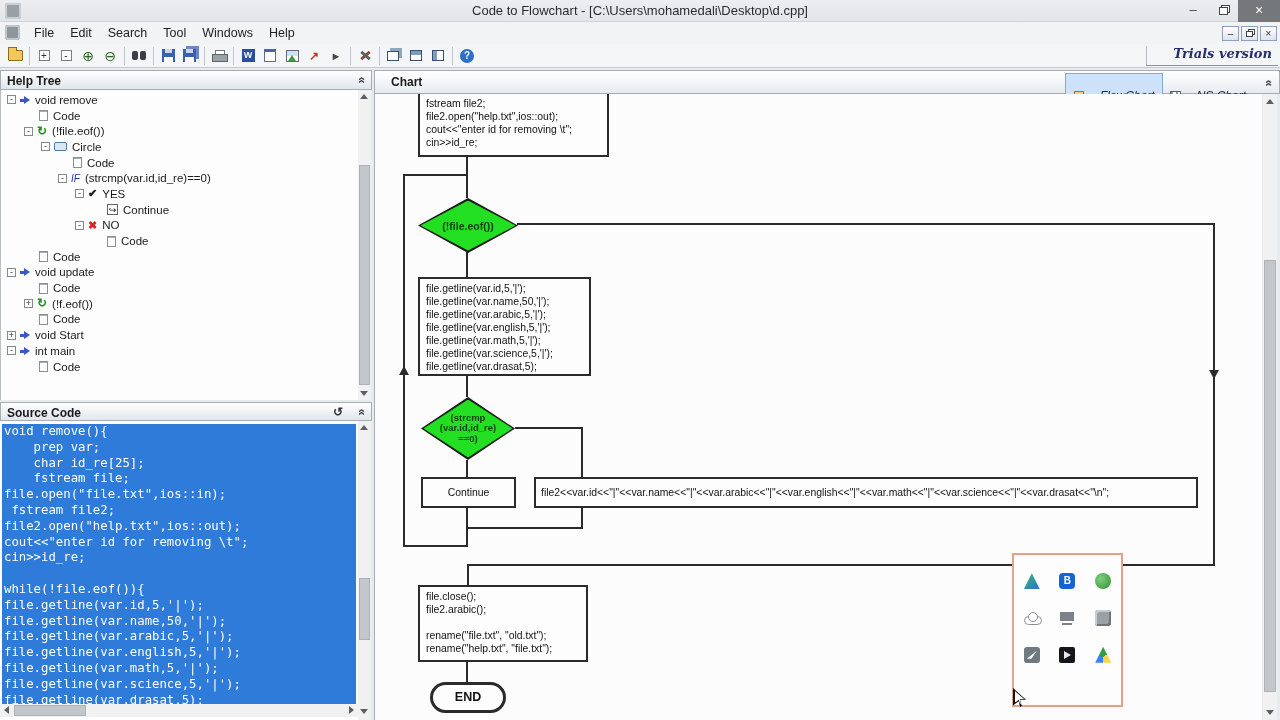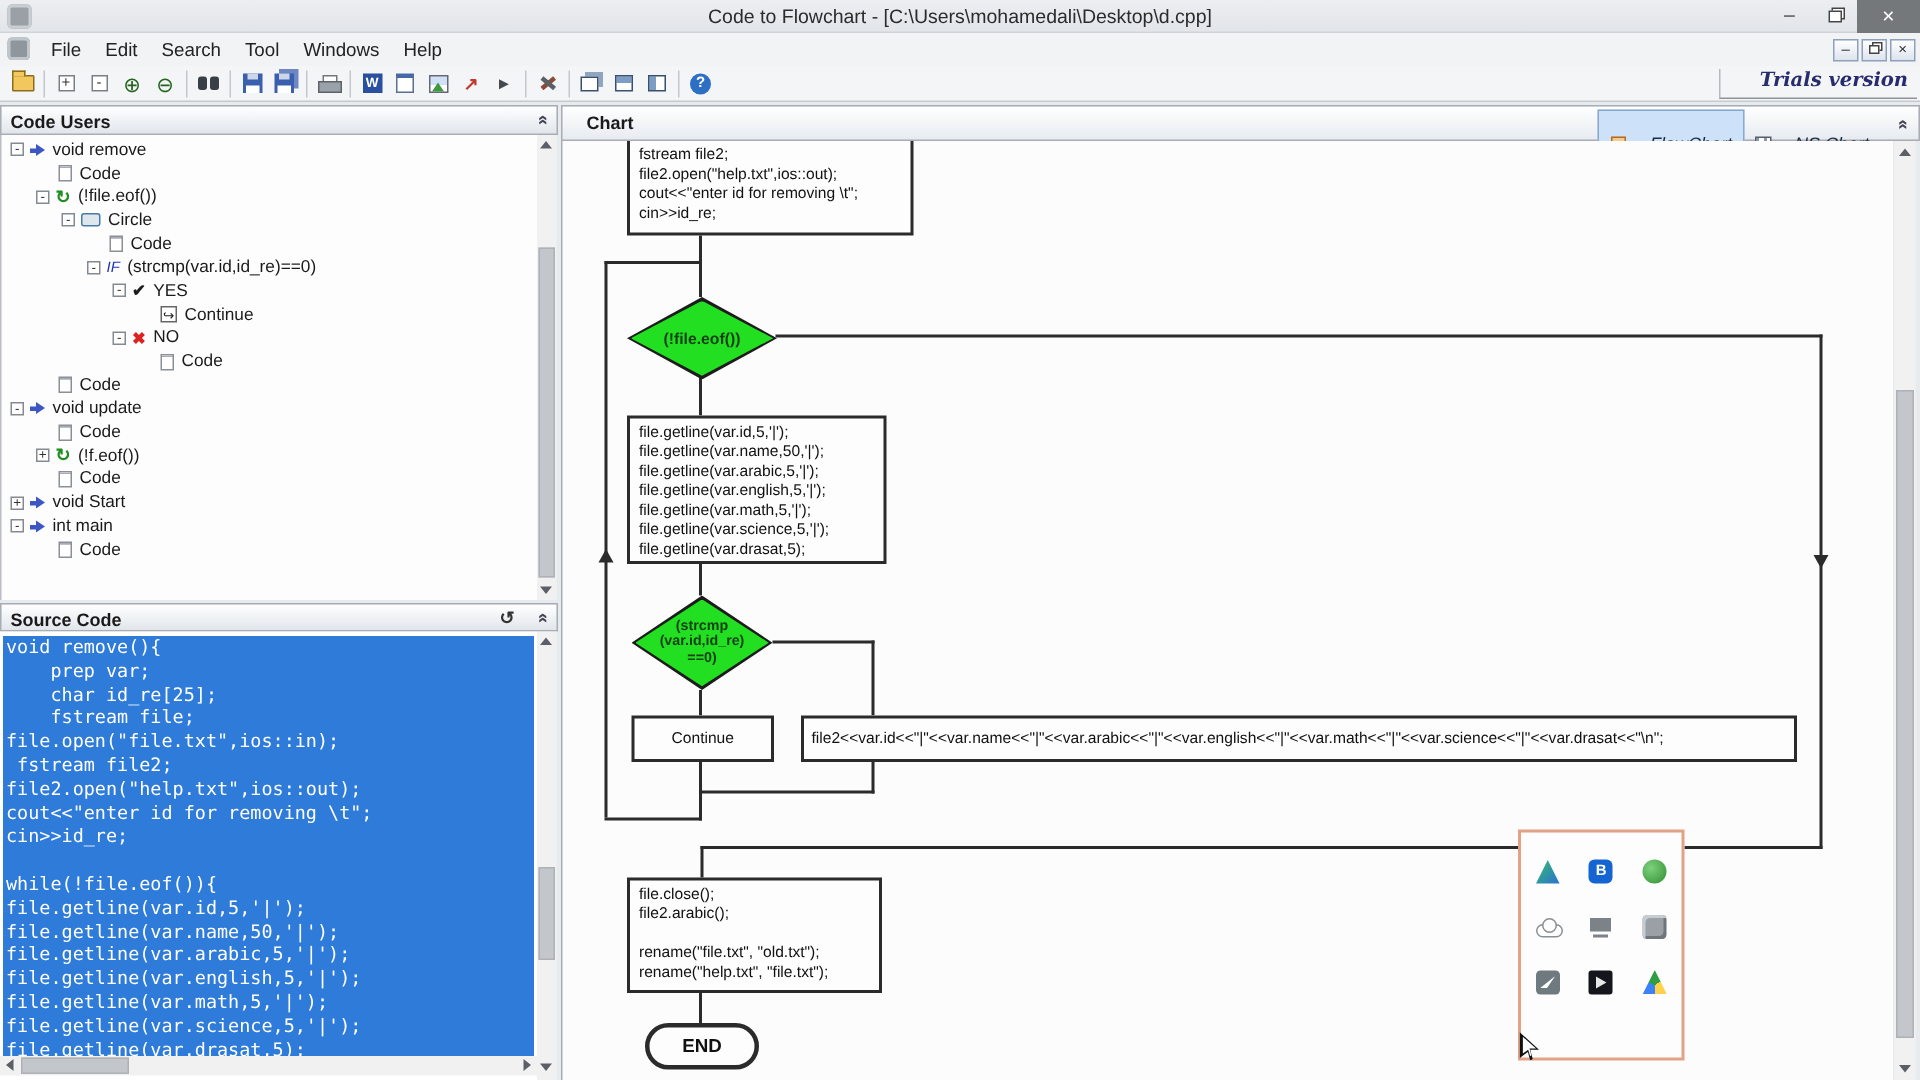--- a/index.html
+++ b/index.html
@@ -231,21 +231,21 @@
       <span class="i-tilev"></span>
     </span>
   <span class="tsep"></span>
   <span class="tbtn">
       <span class="i-help">?</span>
     </span>
 </div>
 <div class="abs trial">Trials version</div>
 
 <div class="abs panel-hdr hdr-tree">
-  <span>Code Users</span>
+  <span>Help Tree</span>
   <span class="chev">«</span>
 </div>
 <div class="abs tree">
   <div class="trow" style="padding-left:6px">
       <span class="exp">-</span>
       <span class="ti ti-arrow"></span>
       <span>void remove</span>
     </div>
   <div class="trow" style="padding-left:23px">
       <span class="noexp"></span>

